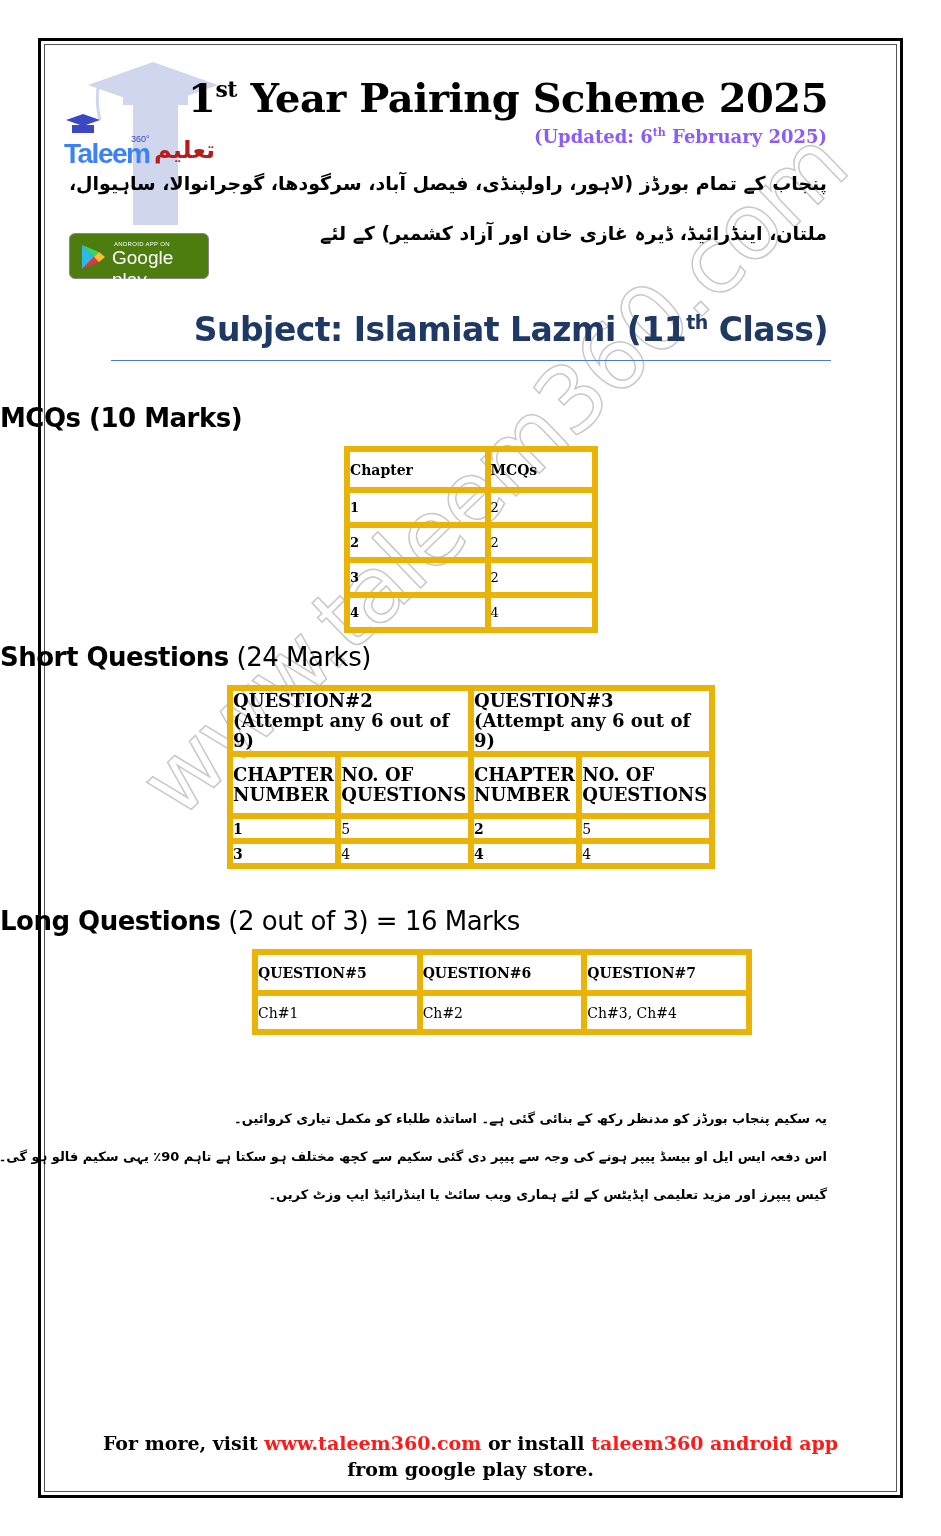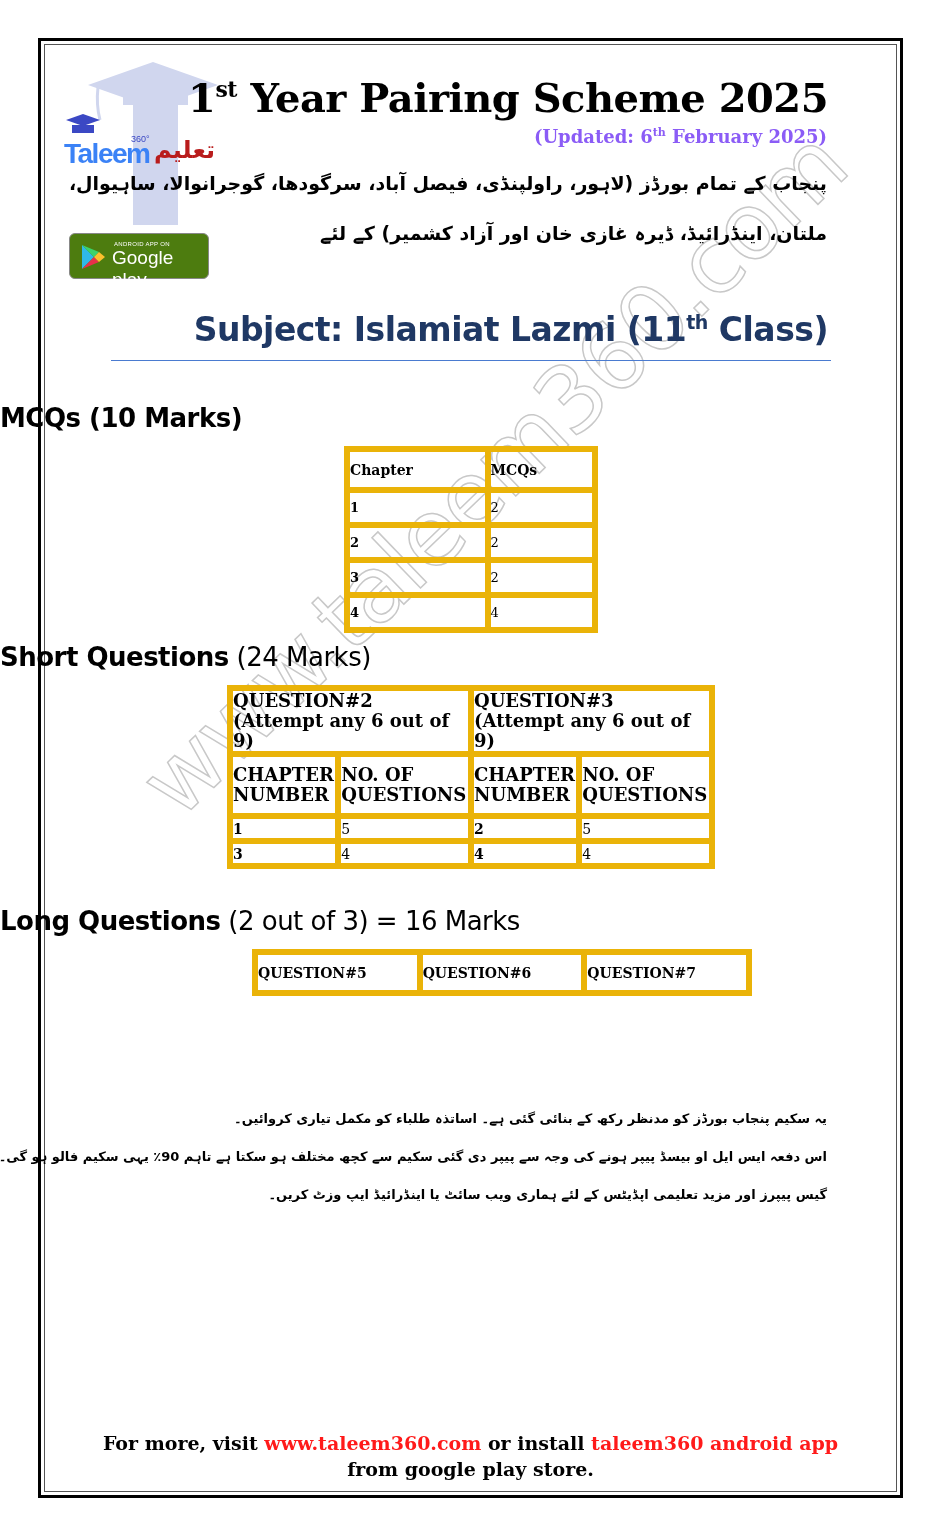--- a/index.html
+++ b/index.html
@@ -139,20 +139,25 @@
   </table>
 
 <div class="section-title" style="top:906px;"><b>Long Questions</b><span> (2 out of 3) = 16 Marks</span></div>
 <table class="long-table">
   <tbody>
       <tr>
     <th>QUESTION#5</th>
     <th>QUESTION#6</th>
     <th>QUESTION#7</th>
   </tr>
+  <tr>
+    <td>Ch#1</td>
+    <td>Ch#2</td>
+    <td>Ch#3, Ch#4</td>
+  </tr>
 </tbody>
   </table>
 
 <div class="urdu-notes">
   <div>یہ سکیم پنجاب بورڈز کو مدنظر رکھ کے بنائی گئی ہے۔ اساتذہ طلباء کو مکمل تیاری کروائیں۔</div>
   <div>اس دفعہ ایس ایل او بیسڈ پیپر ہونے کی وجہ سے پیپر دی گئی سکیم سے کچھ مختلف ہو سکتا ہے تاہم 90٪ یہی سکیم فالو ہو گی۔ انشاء اللہ۔</div>
   <div>گیس پیپرز اور مزید تعلیمی اپڈیٹس کے لئے ہماری ویب سائٹ یا اینڈرائیڈ ایپ وزٹ کریں۔</div>
 </div>
 
 <div class="footer">

